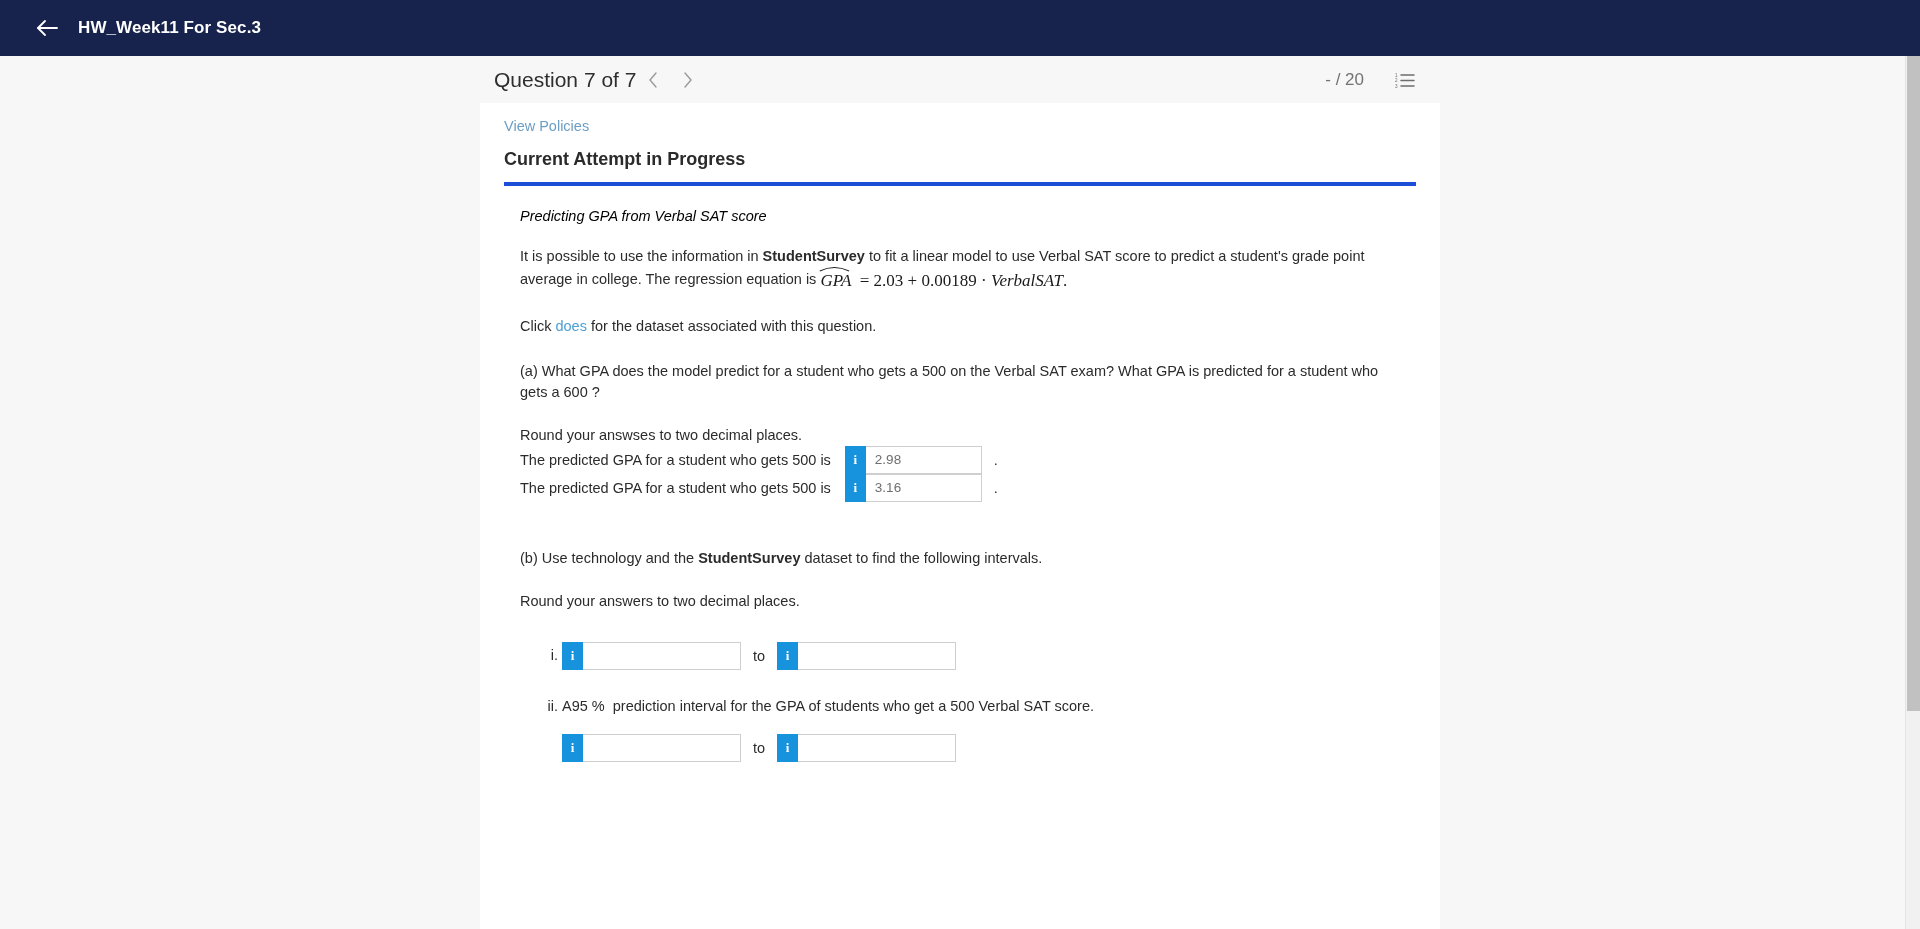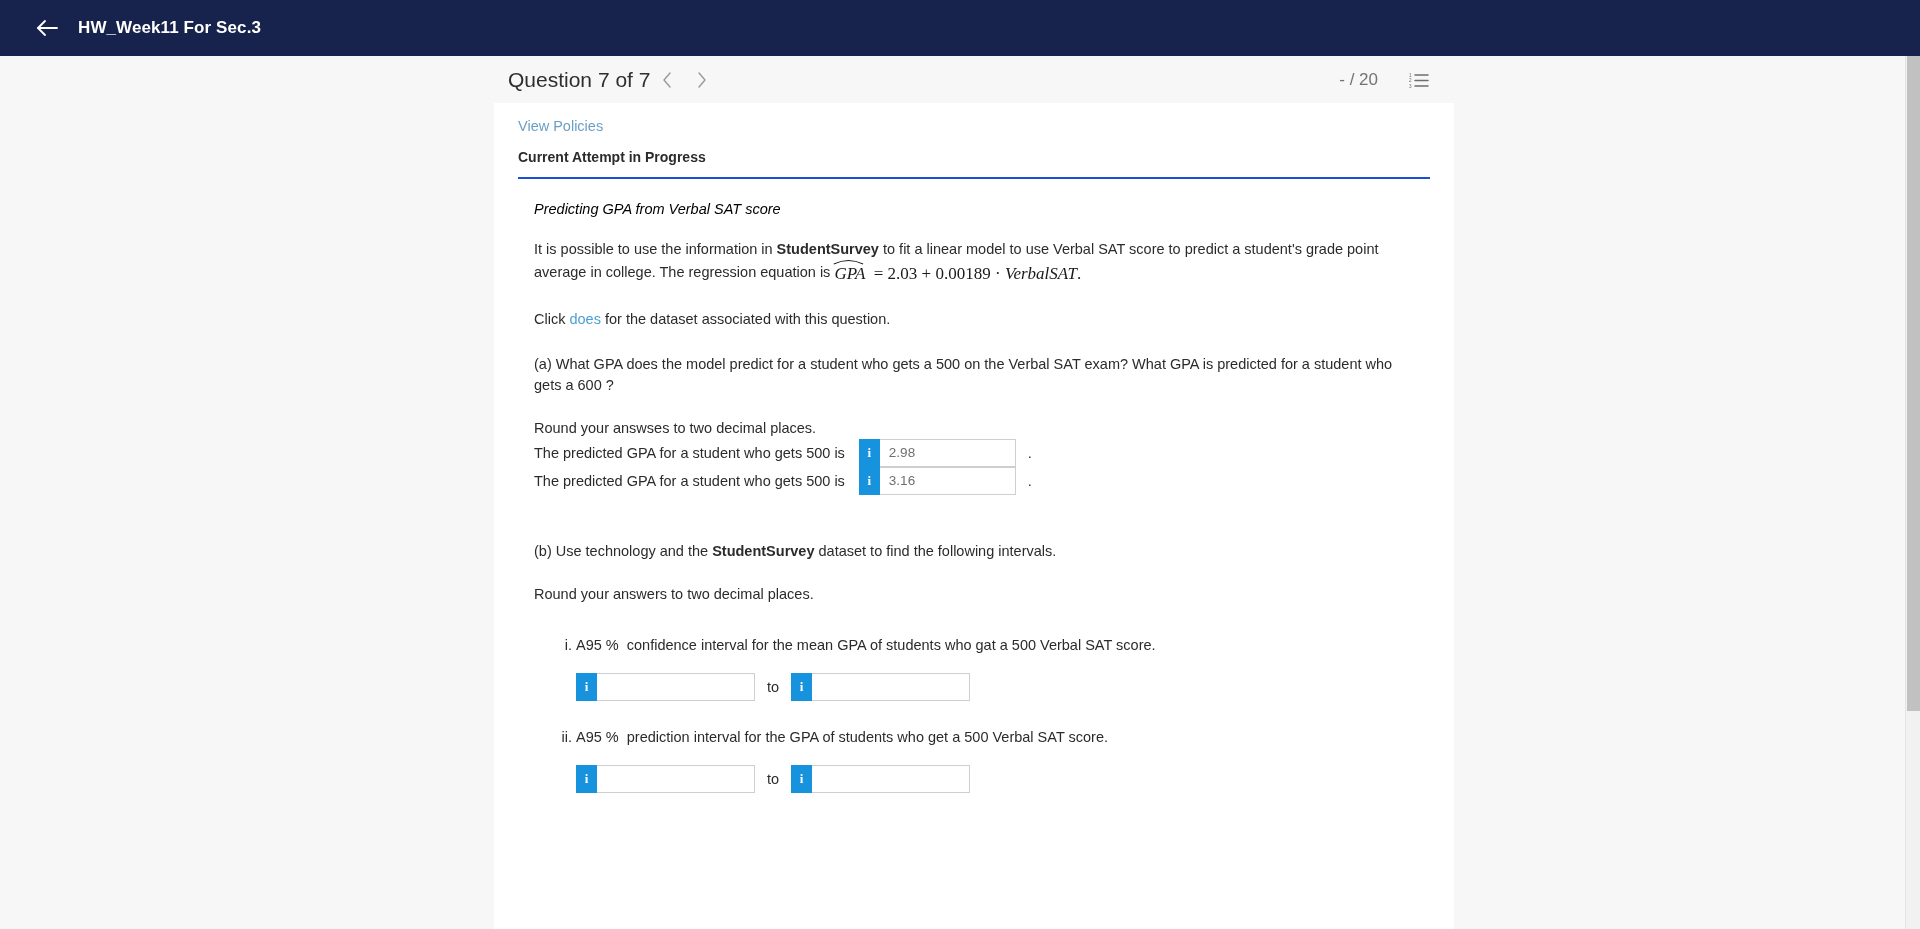--- a/index.html
+++ b/index.html
@@ -39,21 +39,21 @@
   .page {
     position: relative;
     height: 873px;
     background: #f7f7f8;
     overflow: hidden;
   }
 
   
   .card {
     position: absolute;
-    left: 494px;
+    left: 480px;
     top: 0;
     width: 960px;
     min-height: 873px;
     background: #ffffff;
   }
 
   .qheader {
     height: 47px;
     display: flex;
     align-items: center;
@@ -92,26 +92,26 @@
   }
 
   .policies {
     color: #6b9ec4;
     font-size: 14.5px;
     padding-top: 14px;
     display: inline-block;
     cursor: pointer;
   }
   .attempt {
-    font-size: 14px;
+    font-size: 18px;
     font-weight: bold;
     color: #2b2b2b;
     margin-top: 14px;
     padding-bottom: 12px;
-    border-bottom: 2px solid #1d4ed8;
+    border-bottom: 4px solid #1d4ed8;
   }
 
   .qcontent { padding: 0 16px; }
 
   .prompt-title {
     font-style: italic;
     font-size: 14.5px;
     color: #000000;
     margin-top: 22px;
   }
@@ -171,21 +171,21 @@
     font-family: "Liberation Serif", serif;
     font-weight: bold;
     font-size: 13px;
     display: flex;
     align-items: center;
     justify-content: center;
     cursor: pointer;
     flex: none;
   }
   .inp {
-    width: 136px;
+    width: 116px;
     border: 1px solid #cfcfcf;
     border-left: none;
     background: #ffffff;
     font-family: "Liberation Sans", sans-serif;
     font-size: 13.5px;
     color: #6f6f6f;
     padding: 0 9px;
     outline: none;
   }
   .inp.wide { width: 158px; }
@@ -320,23 +320,20 @@
         </div>
 
         <p class="body" style="margin-top:46px">
           <span>(b) Use technology and the </span><b>StudentSurvey</b><span> dataset to find the following intervals.</span>
         </p>
 
         <p class="body">Round your answers to two decimal places.</p>
 
         <ol class="roman">
           <li>
-            <div class="li-text">
-              <span>A</span><span class="pct">95 %</span>&nbsp;&nbsp;<span>confidence interval for the mean GPA of students who gat a 500 Verbal SAT score.</span>
-            </div>
             <div class="intervalrow">
               <span class="field">
                 <span class="ibtn">i</span>
                 <input class="inp wide" type="text" value="" style="">
               </span>
               <span class="toword">to</span>
               <span class="field">
                 <span class="ibtn">i</span>
                 <input class="inp wide" type="text" value="" style="">
               </span>

